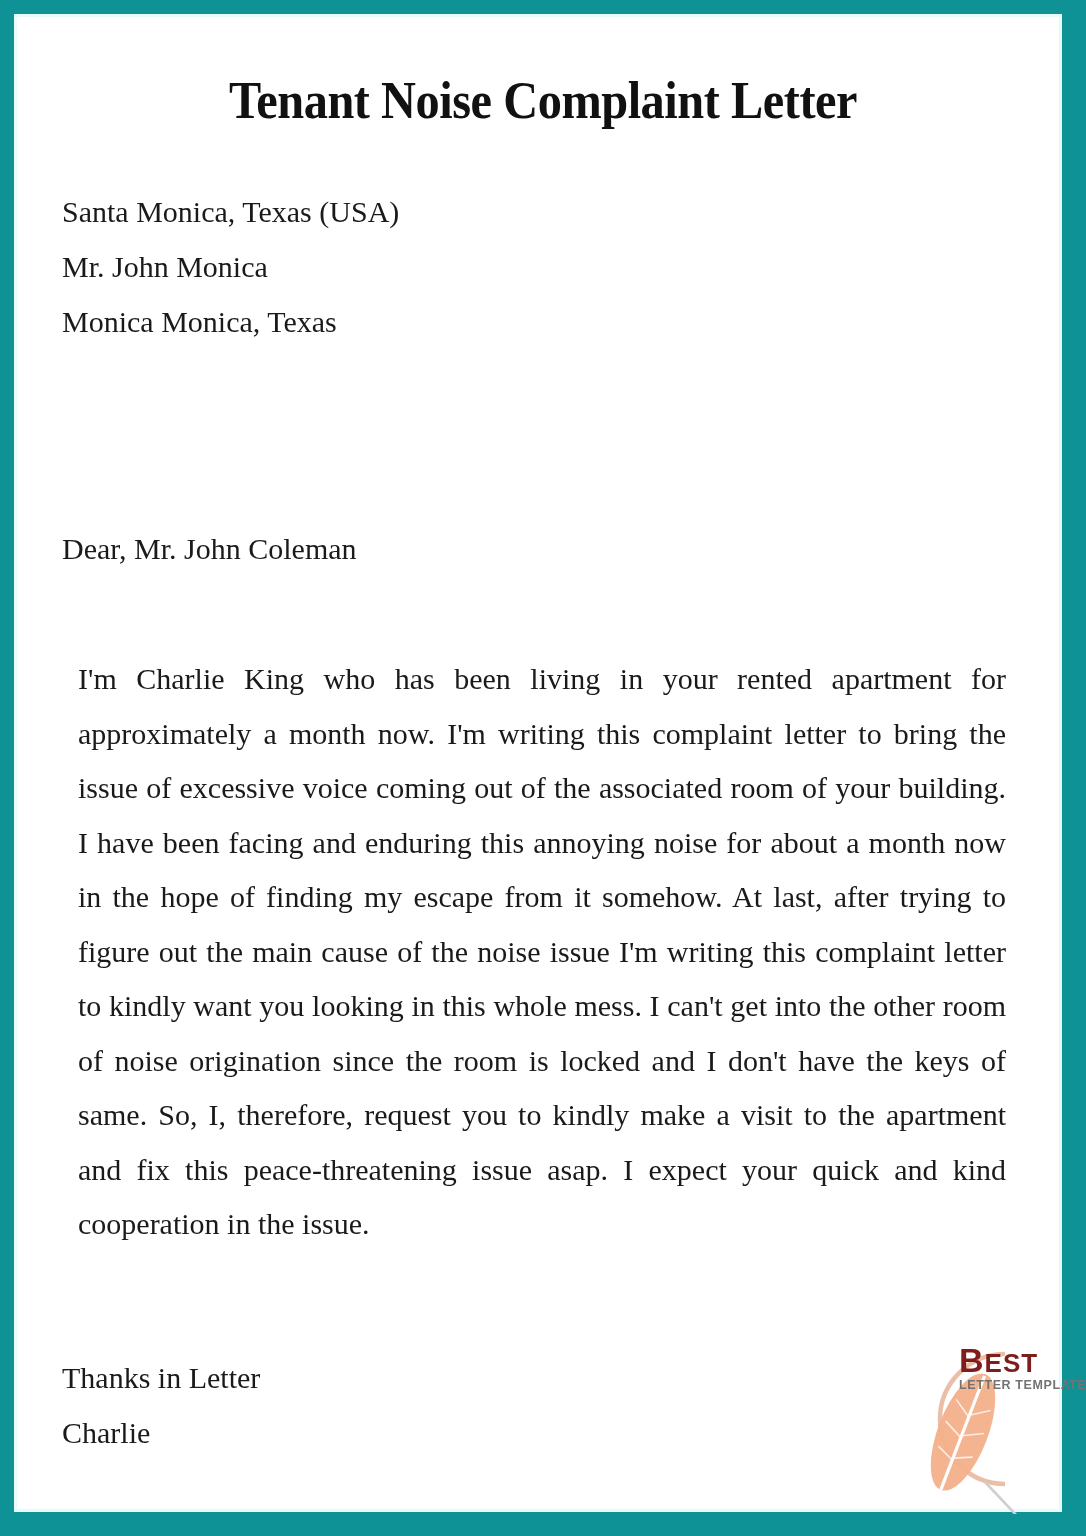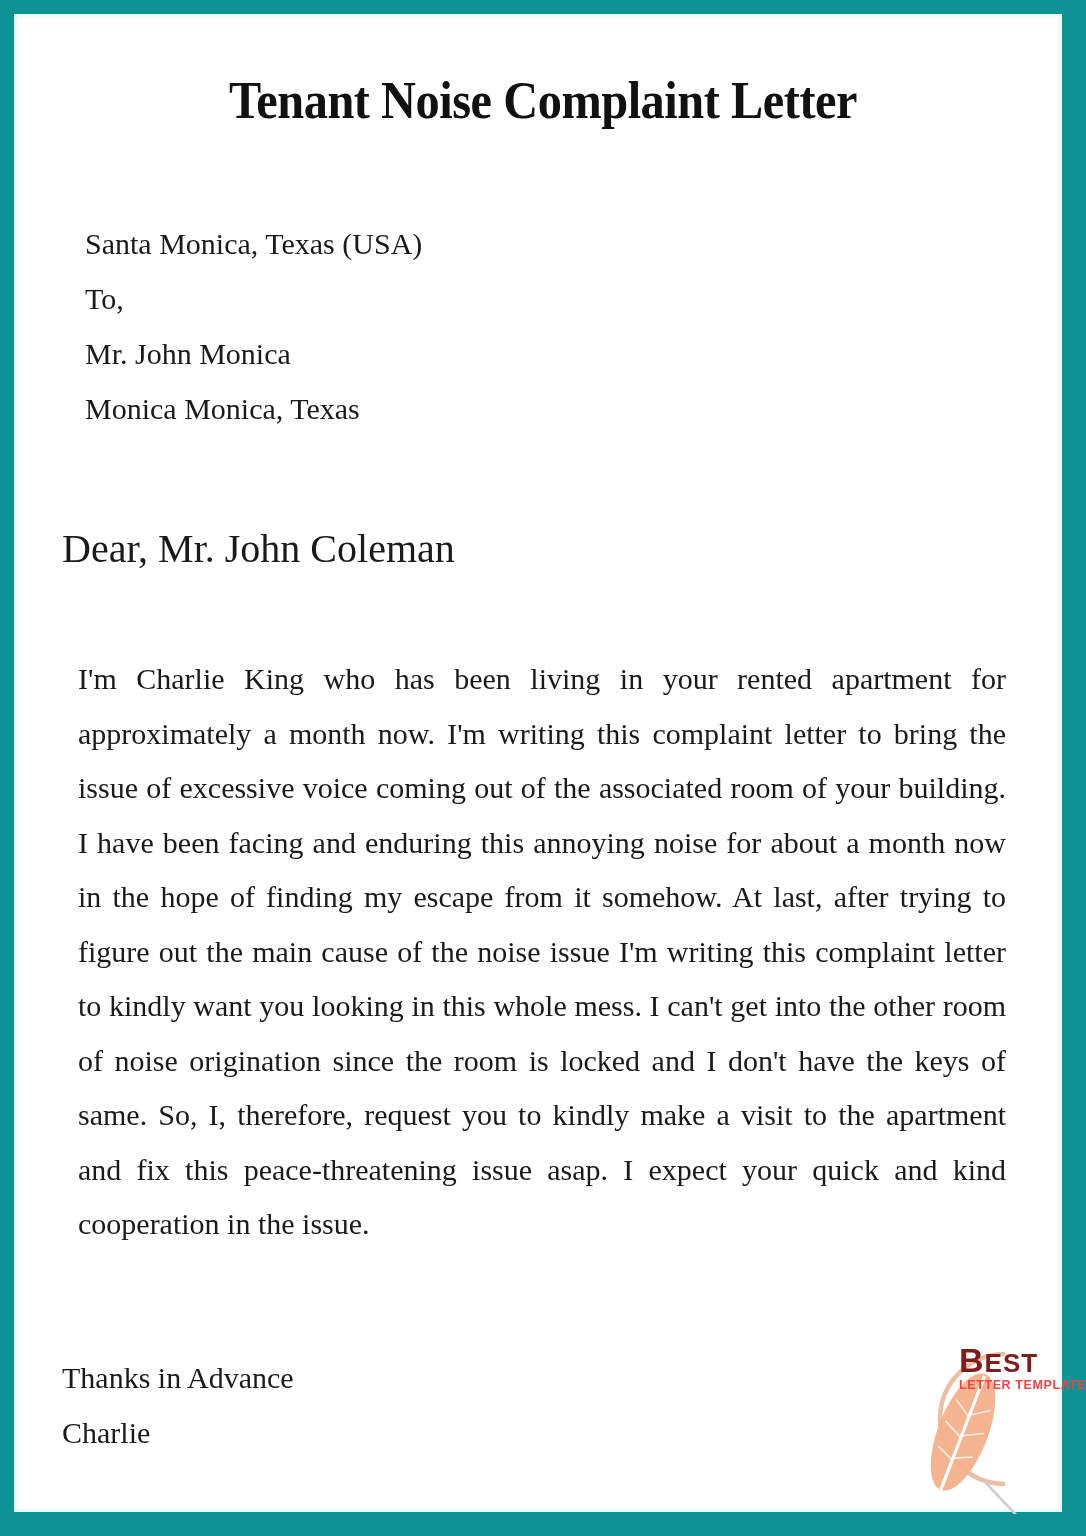--- a/index.html
+++ b/index.html
@@ -67,30 +67,30 @@
     transform-origin: center top;
   }
 
   .block {
     position: absolute;
     left: 62px;
     font-family: "Liberation Serif", "DejaVu Serif", serif;
     color: #1a1a1a;
   }
 
-  .address-block { top: 216px; width: 700px; margin-left: 23px; }
+  .address-block { top: 184px; width: 700px; }
   .address-line {
     font-size: 30px;
     line-height: 55px;
     white-space: nowrap;
   }
 
   .salutation-block { top: 526px; width: 700px; }
   .salutation-line {
-    font-size: 40px;
+    font-size: 30px;
     line-height: 46px;
     white-space: nowrap;
   }
 
   .body-block {
     top: 636px;
     width: 960px;
     text-align: justify;
     text-justify: inter-word;
   }
@@ -136,56 +136,55 @@
   #watermark .wm-best .wm-cap { font-size: 34px; }
   #watermark .wm-sub {
     position: absolute;
     left: 66px;
     top: 46px;
     font-size: 12.5px;
     font-weight: bold;
     letter-spacing: 0.6px;
     line-height: 15px;
     font-family: "Liberation Sans", "DejaVu Sans", sans-serif;
-    color: #ef4444;
+    color: #737373;
     white-space: nowrap;
   }
 </style>
 </head>
 <body>
 
 <div id="page">
 
   <div class="frame-band frame-top"></div>
   <div class="frame-band frame-bottom"></div>
   <div class="frame-band frame-left"></div>
   <div class="frame-band frame-right"></div>
   <div class="frame-inner-glow"></div>
 
   <div id="sheet">
 
     <div class="doc-title">Tenant Noise Complaint Letter</div>
 
     <div class="block address-block">
       <div class="address-line">Santa Monica, Texas (USA)</div>
-      <div class="address-line">To,</div>
       <div class="address-line">Mr. John Monica</div>
       <div class="address-line">Monica Monica, Texas</div>
     </div>
 
     <div class="block salutation-block">
       <div class="salutation-line">Dear, Mr. John Coleman</div>
     </div>
 
     <div class="block body-block">
       <p class="body-paragraph">I'm Charlie King who has been living in your rented apartment for approximately a month now. I'm writing this complaint letter to bring the issue of excessive voice coming out of the associated room of your building. I have been facing and enduring this annoying noise for about a month now in the hope of finding my escape from it somehow. At last, after trying to figure out the main cause of the noise issue I'm writing this complaint letter to kindly want you looking in this whole mess. I can't get into the other room of noise origination since the room is locked and I don't have the keys of same. So, I, therefore, request you to kindly make a visit to the apartment and fix this peace-threatening issue asap. I expect your quick and kind cooperation in the issue.</p>
     </div>
 
     <div class="block closing-block">
-      <div class="closing-line">Thanks in Advance</div>
+      <div class="closing-line">Thanks in Letter</div>
       <div class="closing-line">Charlie</div>
     </div>
 
   </div>
 
   <div id="watermark">
     <svg width="168" height="182" viewBox="0 0 168 182">
 
       <path d="M 112 22
                A 62 62 0 1 0 112 152" fill="none" stroke="#e8b396" stroke-width="4.5" opacity="0.85"></path>

